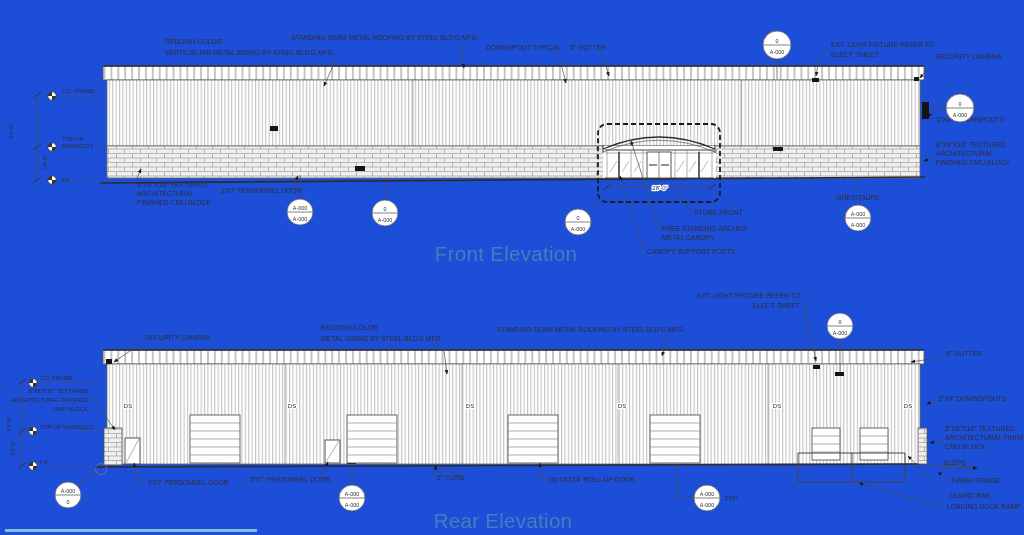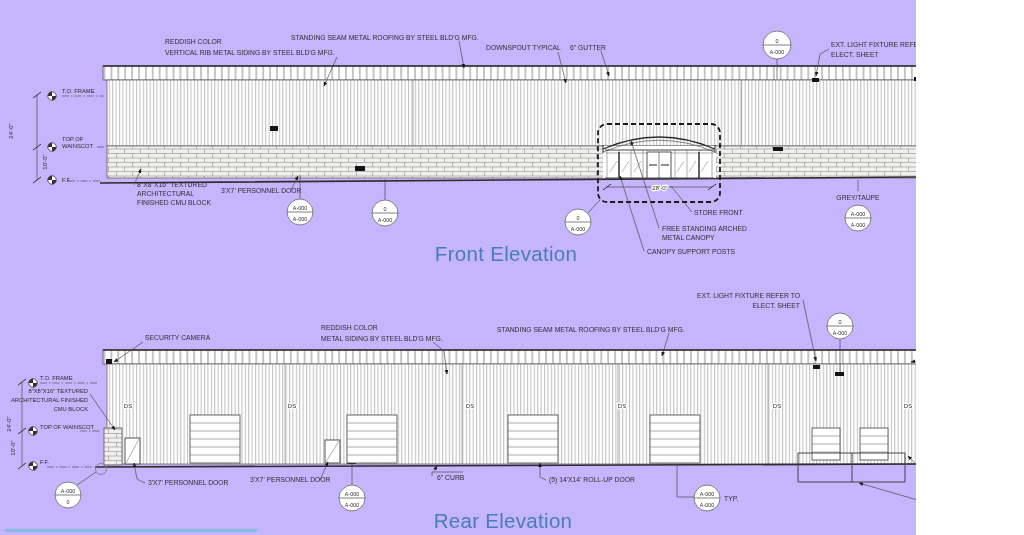--- a/index.html
+++ b/index.html
@@ -1,16 +1,16 @@
 <!DOCTYPE html>
 <html><head>
 <meta charset="utf-8">
 <style>
   html,body{margin:0;padding:0;background:#fff;}
-  .stage{position:relative;width:916px;height:535px;background:#c4b5fd;overflow:hidden;
+  .stage{position:relative;width:1024px;height:535px;background:#1d4ed8;overflow:hidden;
          font-family:"Liberation Sans",sans-serif;}
   .stage svg{position:absolute;left:0;}
   #frontSvg{top:0;}
   #rearSvg{top:280px;}
   .lbl{font-family:"Liberation Sans",sans-serif;font-size:6.8px;fill:#2e2e2e;}
   .lbl-s{font-family:"Liberation Sans",sans-serif;font-size:5.8px;fill:#2e2e2e;}
   .dim{font-family:"Liberation Sans",sans-serif;font-size:6px;fill:#2e2e2e;}
   .cotext{font-family:"Liberation Sans",sans-serif;font-size:5.4px;fill:#2e2e2e;}
   .halo{paint-order:stroke;stroke:#fff;stroke-width:2.4px;stroke-linejoin:round;}
   .ldr{stroke:#4a4a4a;stroke-width:0.7;fill:none;}

